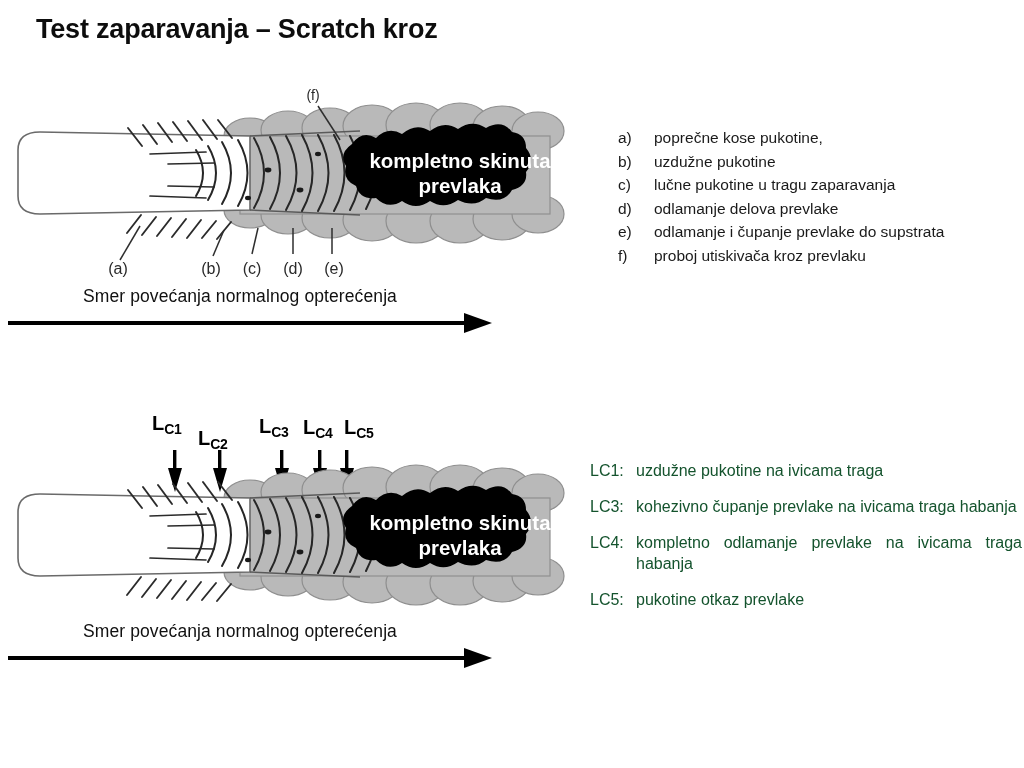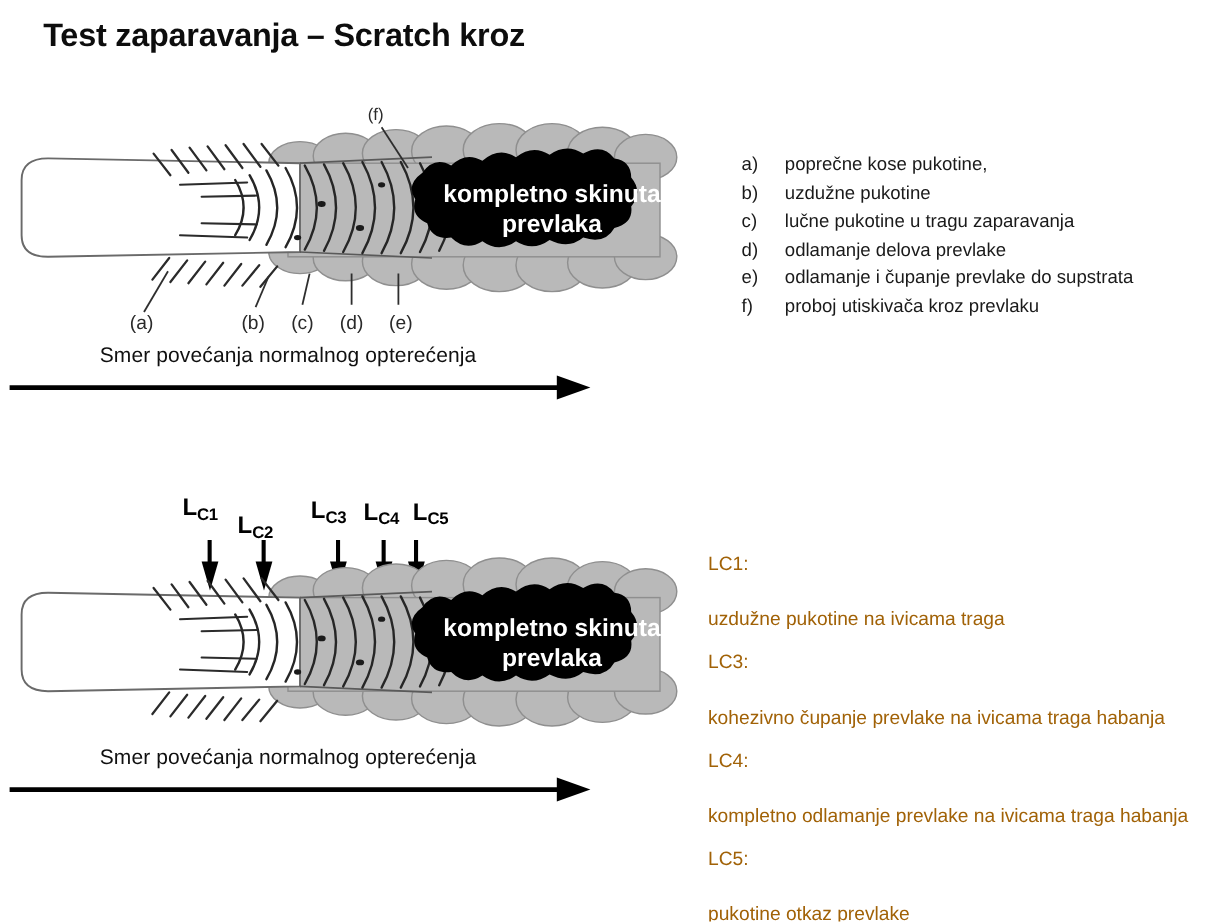--- a/index.html
+++ b/index.html
@@ -63,32 +63,31 @@
     left: 590px;
     top: 460px;
     width: 432px;
   }
   .legend-lc .lc-row {
     display: flex;
     align-items: flex-start;
     font-size: 16px;
     line-height: 21px;
     margin-bottom: 15px;
-    color: #a16207;
-    flex-direction: column;
+    color: #14532d;
   }
   .legend-lc .lc-key {
     flex: 0 0 46px;
     width: 46px;
   }
   .legend-lc .lc-text {
     flex: 1 1 auto;
     text-align: justify;
   }
-  .legend-lc .lc-row.nowrap .lc-text { text-align: right; }
+  .legend-lc .lc-row.nowrap .lc-text { text-align: left; }
 
   
   .dir-block { position: absolute; left: 0; width: 500px; }
   #dir-upper { top: 286px; }
   #dir-lower { top: 621px; }
   .dir-label {
     font-size: 17.5px;
     font-weight: normal;
     color: #101010;
     text-align: center;

